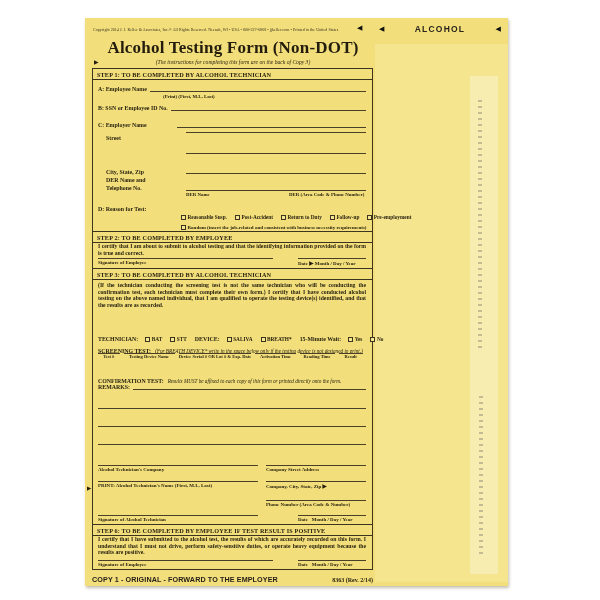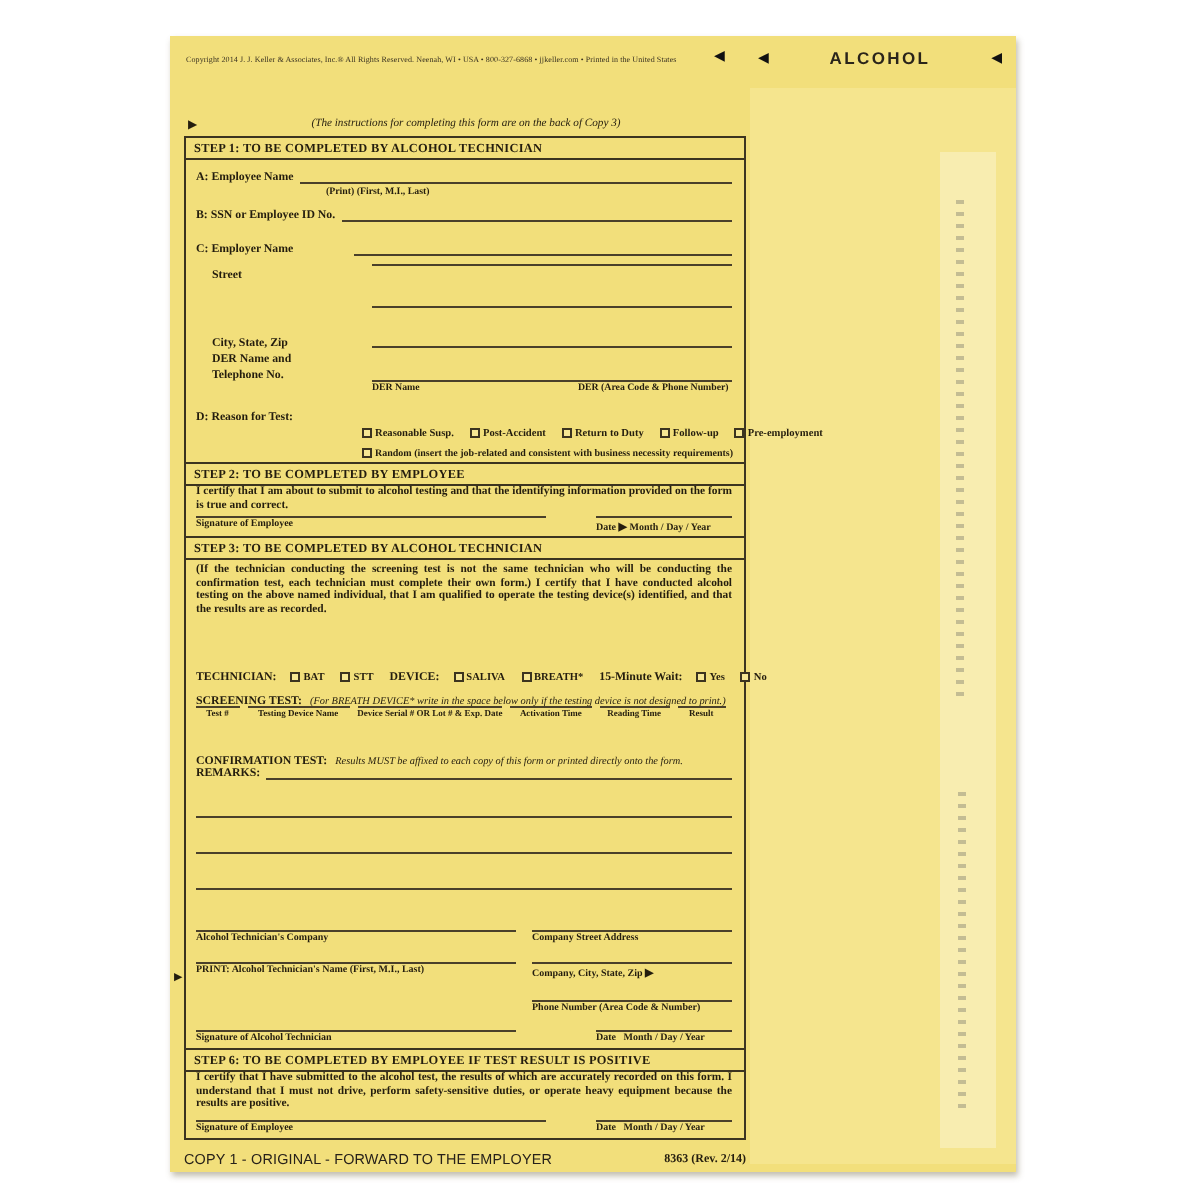--- a/index.html
+++ b/index.html
@@ -35,21 +35,21 @@
   .flex-row .fline { flex: 1; margin-left: 3px; height: 7px; }
   .cb { display: inline-block; width: 5px; height: 5px; border: 1px solid #3c341f; margin-right: 1.5px; vertical-align: -0.5px; background: #f6e793; }
   .cbl { font-size: 5.3px; font-weight: bold; margin-right: 4px; white-space: nowrap; }
   .para { font-size: 5.7px; line-height: 6.6px; font-weight: bold; text-align: justify; }
   .note { font-style: italic; font-weight: normal; font-size: 5.2px; }
   .sigblock .fline { height: 1px; }
   .sigcap { font-size: 5px; font-weight: bold; margin-top: .5px; white-space: nowrap; }
   .tbl { position: absolute; left: 5px; right: 5px; display: flex; gap: 4px; }
   .tbl-cell { border-top: 1px solid #4a402a; text-align: center; font-size: 4.5px; font-weight: bold; padding-top: 1px; line-height: 4.8px; }
   .footer-row { position: absolute; left: 7px; top: 557px; width: 281px; display: flex; justify-content: space-between; align-items: center; }
-  .footer-copy { font-family: "Liberation Sans", sans-serif; font-weight: normal; font-size: 7.2px; letter-spacing: .1px; color:#27211a; }
+  .footer-copy { font-family: "Liberation Sans", sans-serif; font-weight: bold; font-size: 7.2px; letter-spacing: .1px; color:#27211a; }
   .footer-num { font-weight: bold; font-size: 6px; }
   .mini-arrow { font-size: 5.5px; }
 </style>
 </head>
 <body>
 
 <div class="canvas">
   <div class="page">
     <div class="page-right"></div>
     <div class="ghost-strip">
@@ -58,20 +58,21 @@
     </div>
 
     <div class="copyright">Copyright 2014 J. J. Keller &amp; Associates, Inc.® All Rights Reserved. Neenah, WI • USA • 800-327-6868 • jjkeller.com • Printed in the United States</div>
     <span class="copy-arrow">◀</span>
     <div class="insert-bar">
       <span class="insert-arrow">◀</span>
       <span class="insert-label">ALCOHOL</span>
       <span class="insert-arrow">◀</span>
     </div>
 
+    <div class="title">Alcohol Testing Form (Non-DOT)</div>
     <span class="subtitle-arrow">▶</span>
     <div class="subtitle">(The instructions for completing this form are on the back of Copy 3)</div>
 
     <div class="form">
 
       <div class="stepbox" style="height:164px;">
         <div class="step-h">STEP 1:  TO BE COMPLETED BY ALCOHOL TECHNICIAN</div>
         <div class="abs flex-row" style="left:5px; top:16px; right:6px;">
           <span class="lbl">A: Employee Name</span>
           <span class="fline"></span>

